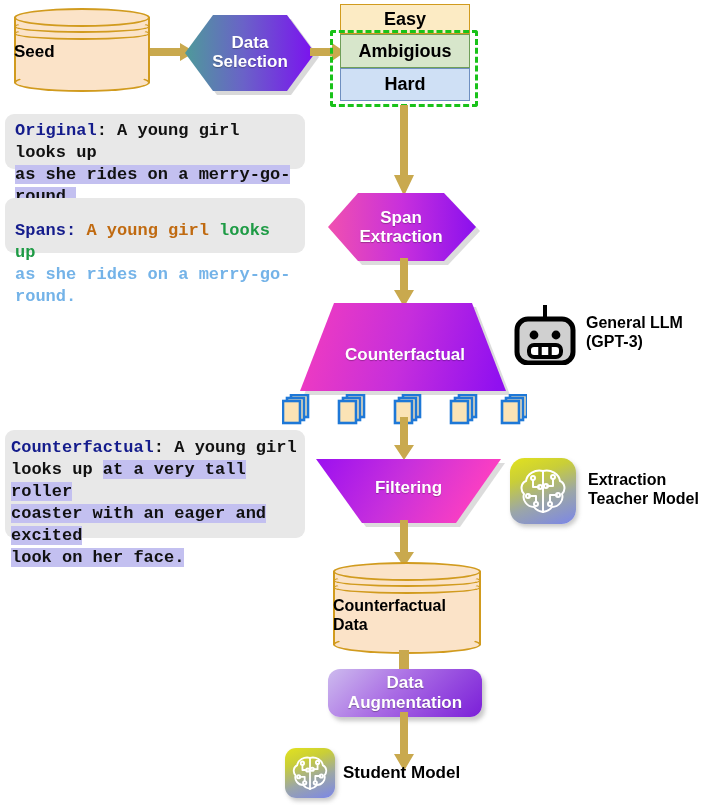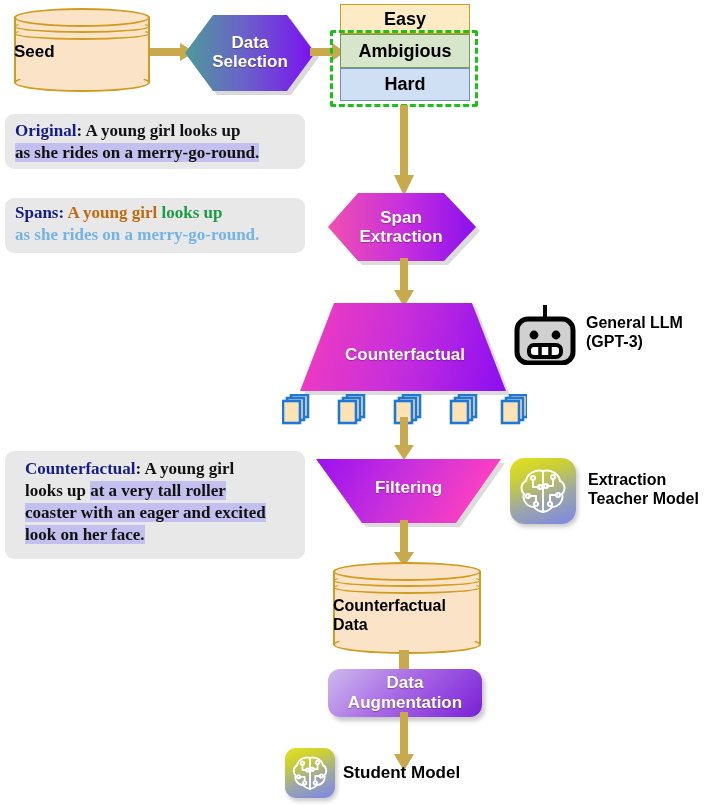--- a/index.html
+++ b/index.html
@@ -112,21 +112,21 @@
     box-sizing: border-box;
     background: transparent;
   }
 
   
   .panel {
     position: absolute;
     background: #E8E8E8;
     border-radius: 9px;
     box-sizing: border-box;
-    font-family: Liberation Serif, serif;
+    font-family: Liberation Mono, monospace;
     font-weight: bold;
     color: #111;
     line-height: 1.30;
   }
   .hl { background: #C3C0F0; }
   .lbl-navy { color: #141C8C; }
   .sp-orange { color: #C06A10; }
   .sp-green  { color: #1E9B45; }
   .sp-blue   { color: #74B3E8; }
 
@@ -414,32 +414,32 @@
 
 <div class="panel" style="left:5px; top:114px; width:300px; height:55px; padding:6px 10px; font-size:17px;">
   <div>
     <span class="lbl-navy">Original</span><span>: </span><span>A young girl looks up</span>
   </div>
   <div>
     <span class="hl">as she rides on a merry-go-round.</span>
   </div>
 </div>
 
-<div class="panel" style="left:5px; top:198px; width:300px; height:55px; padding:4px 10px; font-size:17px;">
+<div class="panel" style="left:5px; top:198px; width:300px; height:55px; padding:22px 10px; font-size:17px;">
   <div>
     <span class="lbl-navy">Spans:</span>
     <span class="sp-orange">A young girl</span>
     <span class="sp-green">looks up</span>
   </div>
   <div>
     <span class="sp-blue">as she rides on a merry-go-round.</span>
   </div>
 </div>
 
-<div class="panel" style="left:5px; top:451px; width:300px; height:108px; padding:7px 20px; font-size:17px;">
+<div class="panel" style="left:5px; top:430px; width:300px; height:108px; padding:7px 6px; font-size:17px;">
   <div>
     <span class="lbl-navy">Counterfactual</span><span>: </span><span>A young girl</span>
   </div>
   <div>
     <span>looks up </span><span class="hl">at a very tall roller</span>
   </div>
   <div>
     <span class="hl">coaster with an eager and excited</span>
   </div>
   <div>

